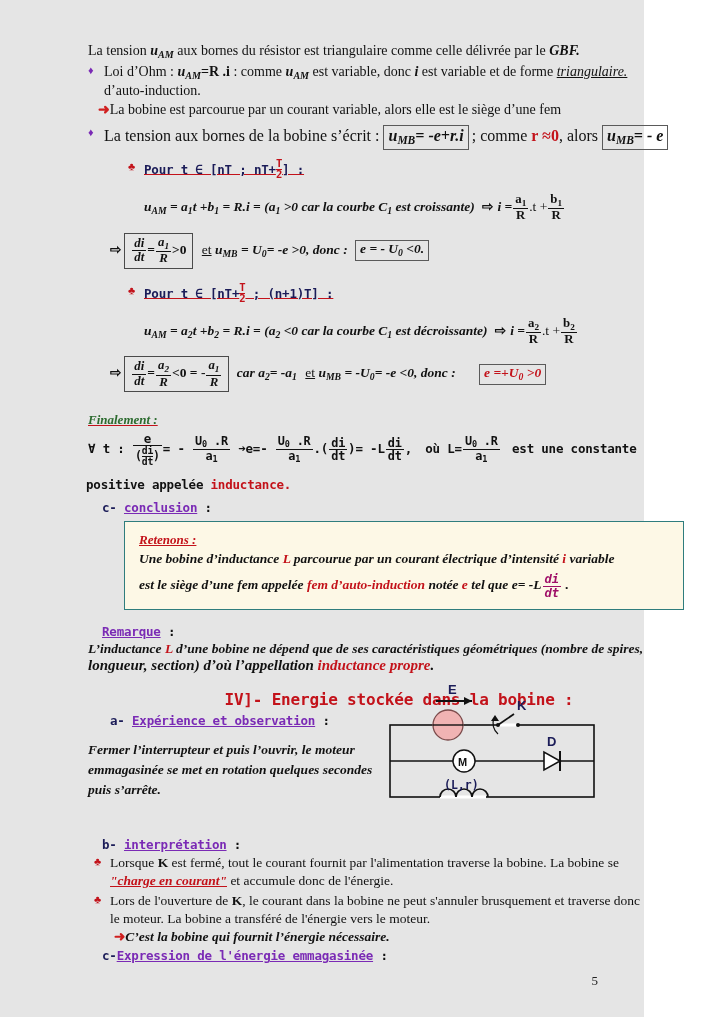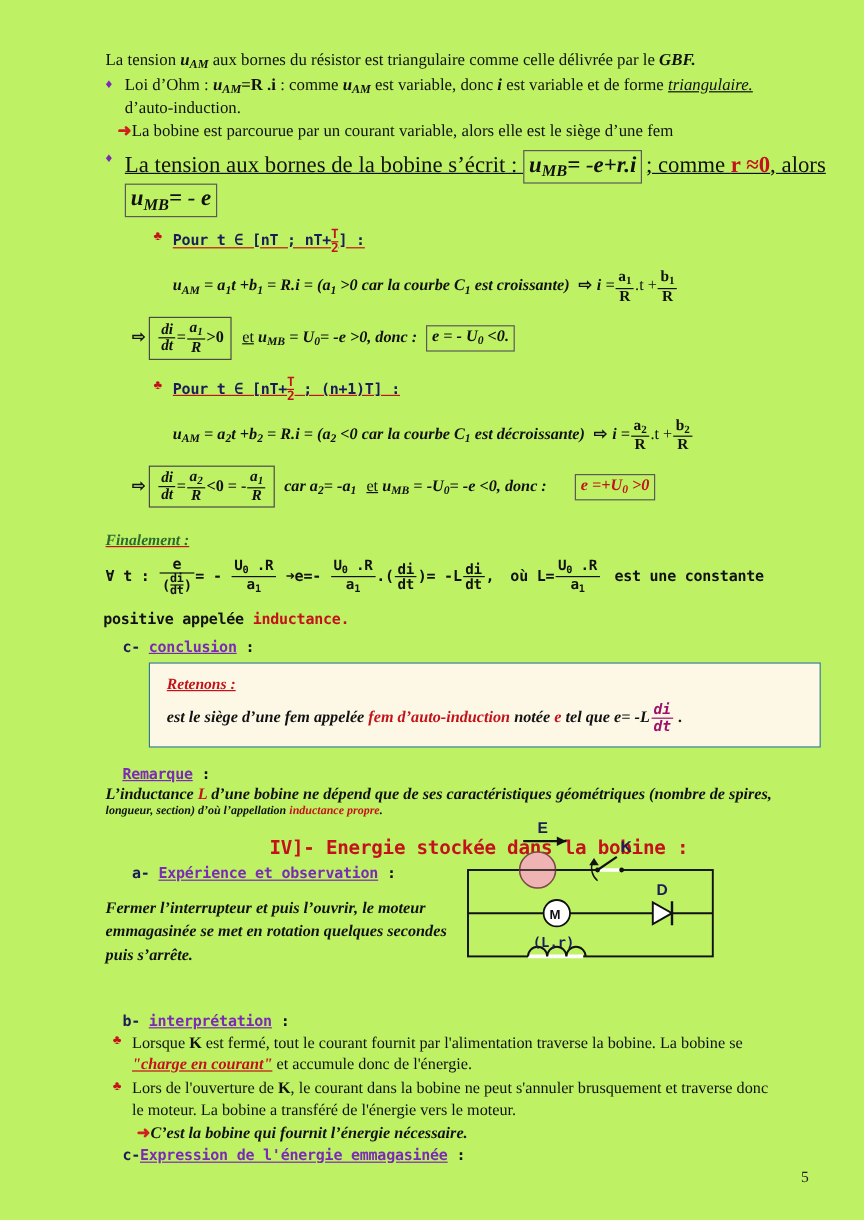--- a/index.html
+++ b/index.html
@@ -11,23 +11,23 @@
     width: 720px;
     height: 1017px;
     position: relative;
     font-family: "Liberation Serif", serif;
     color: #111111;
     overflow: hidden;
   }
   .page {
     position: absolute;
     left: 0; top: 0;
-    width: 720px;
+    width: 644px;
     height: 1017px;
-    background: #bef264;
+    background: #e5e5e5;
   }
   .content {
     position: absolute;
     left: 88px;
     top: 42px;
     width: 620px;
   }
 
   
   .line { line-height: 1.32; }
@@ -162,21 +162,21 @@
           <span>d’auto-induction.</span>
         </div>
         <div style="margin-left:-6px;">
           <span class="arrow">➜</span><span>La bobine est parcourue par un courant variable, alors elle est le siège d’une fem</span>
         </div>
       </div>
     </div>
 
     <div class="bul-row" style="margin-top:6px;">
       <div class="bul bul-diamond">♦</div>
-      <div class="bul-body serif line" style="font-size:19px;text-decoration:underline;">
+      <div class="bul-body serif line" style="font-size:16px;">
         <span>La tension aux bornes de la bobine s’écrit : </span><span class="boxed"><span class="bi">u</span><span class="bi sub">MB</span><span class="bi">= -e+r.i</span></span><span style="margin-left:3px;">; comme </span><span class="b c-red">r ≈0</span><span>, alors </span><span class="boxed"><span class="bi">u</span><span class="bi sub">MB</span><span class="bi">= - e</span></span>
       </div>
     </div>
 
     <div class="bul-row indent2" style="margin-top:9px;">
       <div class="bul bul-club">♣</div>
       <div class="bul-body head-mono c-navy ul-red" style="display:inline-block;">
         <span>Pour t ∈ [nT ; nT+</span><span class="fracs c-red"><span class="num">T</span><span class="den">2</span></span><span>] :</span>
       </div>
     </div>
@@ -233,33 +233,36 @@
         <span>positive appelée </span><span class="c-red">inductance.</span>
       </div>
     </div>
 
     <div class="head-mono c-navy" style="font-size:12.5px; margin-top:8px; margin-left:14px;">
       <span>c- </span><span class="c-purple ul-purple">conclusion</span><span class="c-black"> :</span>
     </div>
 
     <div class="retenons-box">
       <div class="bi c-red ul-red" style="font-size:13px; display:inline-block;">Retenons :</div>
+      <div class="bi" style="font-size:13.5px; margin-top:3px;">
+        <span>Une bobine  d’inductance </span><span class="c-red">L</span><span> parcourue par un courant électrique d’intensité </span><span class="c-red">i</span><span> variable</span>
+      </div>
       <div class="bi" style="font-size:13.5px; margin-top:6px;">
         <span>est le siège d’une fem appelée </span><span class="c-red">fem d’auto-induction</span><span>  notée </span><span class="c-red">e</span><span> tel que e= -L</span><span class="frac c-magenta" style="font-family:'DejaVu Sans Mono',monospace; font-size:0.9em;"><span class="num">di</span><span class="den">dt</span></span><span> .</span>
       </div>
     </div>
 
     <div style="margin-top:14px;">
       <div class="head-mono" style="font-size:12.5px; margin-left:14px;">
         <span class="c-purple ul-purple">Remarque</span><span class="c-black"> :</span>
       </div>
       <div class="bi" style="font-size:13.5px; margin-top:2px;">
         <span>L’inductance </span><span class="c-red">L</span><span> d’une bobine ne dépend que de ses caractéristiques géométriques (nombre de spires,</span>
       </div>
-      <div class="bi" style="font-size:10px;">
+      <div class="bi" style="font-size:15px;">
         <span>longueur, section) d’où l’appellation </span><span class="c-red">inductance propre</span><span>.</span>
       </div>
     </div>
 
     <div style="margin-top:16px;">
       <div class="head-mono c-red" style="font-size:16px; margin-left:2px;text-align:center;">IV]- Energie stockée dans la bobine :</div>
 
       <div class="head-mono c-navy" style="font-size:12.5px; margin-top:4px; margin-left:22px;">
         <span>a- </span><span class="c-purple ul-purple">Expérience et observation</span><span class="c-black"> :</span>
       </div>

